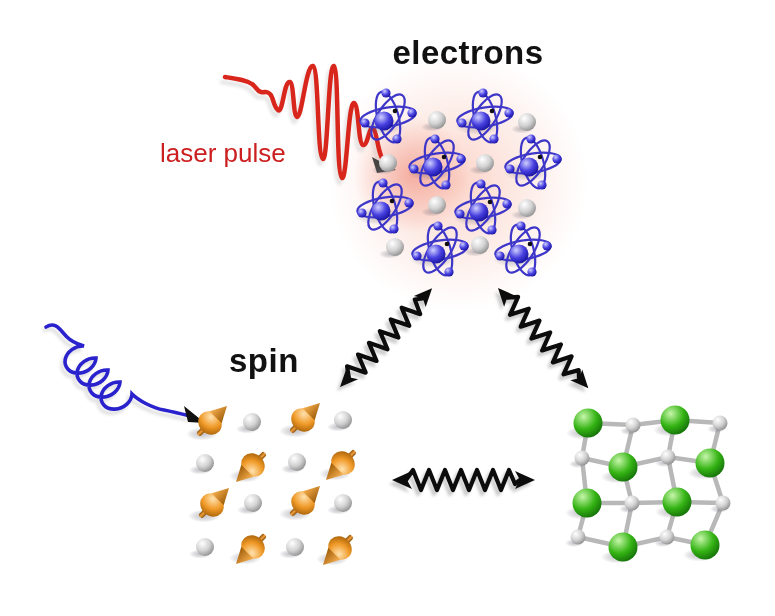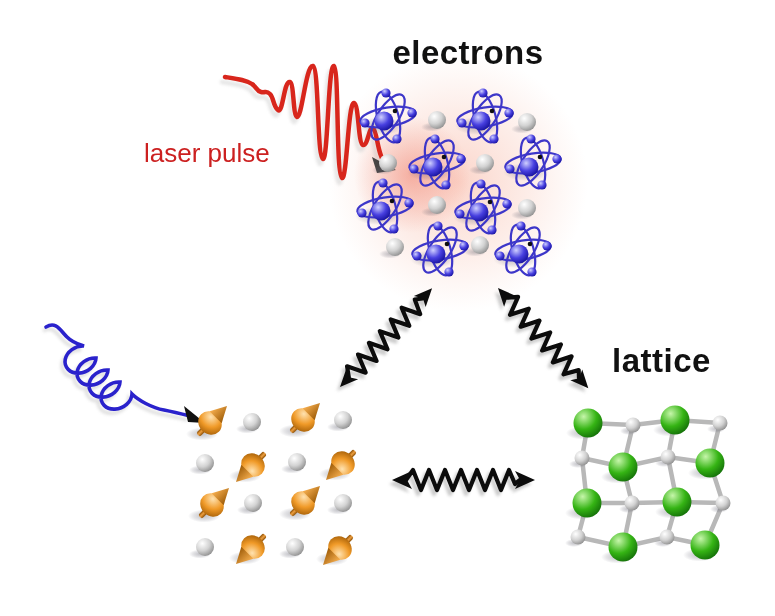--- a/index.html
+++ b/index.html
@@ -7,21 +7,21 @@
     position:relative;width:775px;height:616px;background:#ffffff;
     font-family:"Liberation Sans", sans-serif;overflow:hidden;
   }
   .stage svg{position:absolute;left:0;top:0;}
   .lbl{position:absolute;white-space:nowrap;line-height:1;}
   .lbl.title{font-weight:bold;font-size:33px;color:#111111;letter-spacing:0.5px;}
   .lbl.pulse{font-weight:normal;font-size:26px;}
   .lbl-electrons{left:388px;top:36px;width:160px;text-align:center;}
   .lbl-spin{left:229px;top:344px;}
   .lbl-lattice{left:612px;top:344px;}
-  .lbl-laser{left:144px;top:140px;color:#cc2020;}
+  .lbl-laser{left:160px;top:140px;color:#cc2020;}
   .lbl-xray{left:18px;top:274px;color:#1f1fcf;}
   .orb{fill:none;stroke:#3d36c9;stroke-width:2.2;}
 </style>
 </head>
 <body>
 
 <div class="stage">
 
 <svg width="775" height="616" viewBox="0 0 775 616" xmlns="http://www.w3.org/2000/svg">
   <defs>
@@ -236,16 +236,16 @@
     <g transform="translate(389,484)" style="color:#9a9a9a" opacity="0.5" filter="url(#b15)">
           <use href="#wavySymL"></use>
         </g>
     <g transform="translate(392,480)" style="color:#0c0c0c">
           <use href="#wavySymL"></use>
         </g>
   </g>
 </svg>
 
 <div class="lbl title lbl-electrons">electrons</div>
-<div class="lbl title lbl-lattice">lattice</div>
+<div class="lbl title lbl-spin">spin</div>
 <div class="lbl pulse lbl-laser">laser pulse</div>
 
 </div>
 
 </body></html>

